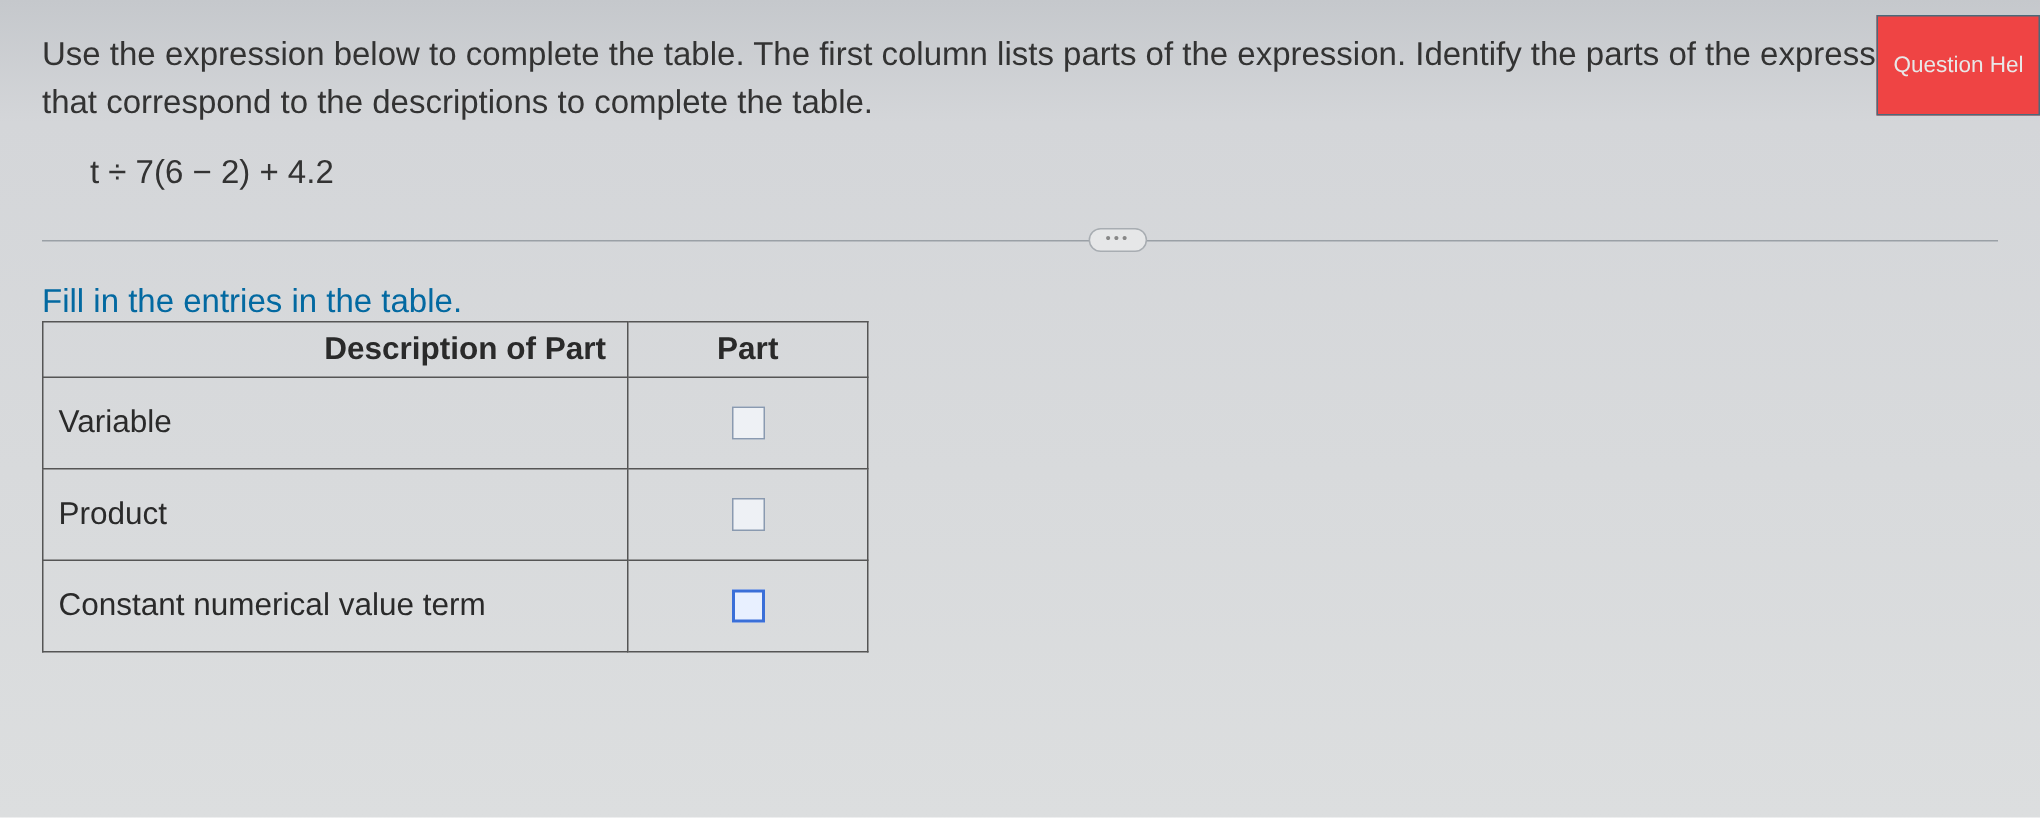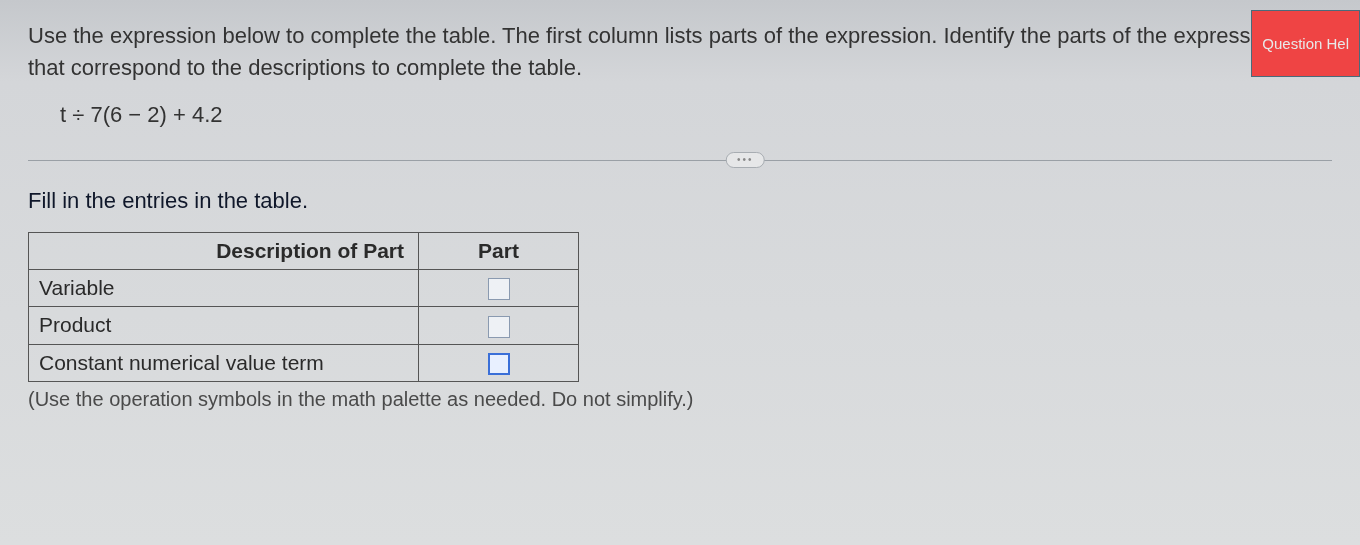--- a/index.html
+++ b/index.html
@@ -66,40 +66,39 @@
       border-radius: 10px;
       padding: 0 10px;
       font-size: 10px;
       color: #888;
       letter-spacing: 2px;
       line-height: 14px;
       cursor: pointer;
     }
     .subheading {
       font-size: 22px;
-      color: #0f172a;
-      margin-bottom: 18px;
+      color: #0369a1;
     }
     table {
       border-collapse: collapse;
       background: transparent;
     }
     th, td {
       border: 1px solid #555;
       font-size: 21px;
       text-align: left;
       vertical-align: middle;
     }
     th {
       font-weight: bold;
       text-align: right;
       padding: 6px 14px;
     }
     td {
-      padding: 6px 10px;
+      padding: 18px 10px;
       margin-left: 35px;
     }
     .col-desc {
       width: 390px;
     }
     .col-part {
       width: 160px;
       text-align: center;
     }
     .input-box {
@@ -158,14 +157,13 @@
       </tr>
       <tr>
         <td class="col-desc">Constant numerical value term</td>
         <td class="col-part">
           <span class="input-box active"></span>
         </td>
       </tr>
     </tbody>
   </table>
 
-  <p class="note">(Use the operation symbols in the math palette as needed. Do not simplify.)</p>
 </div>
 
 </body></html>

